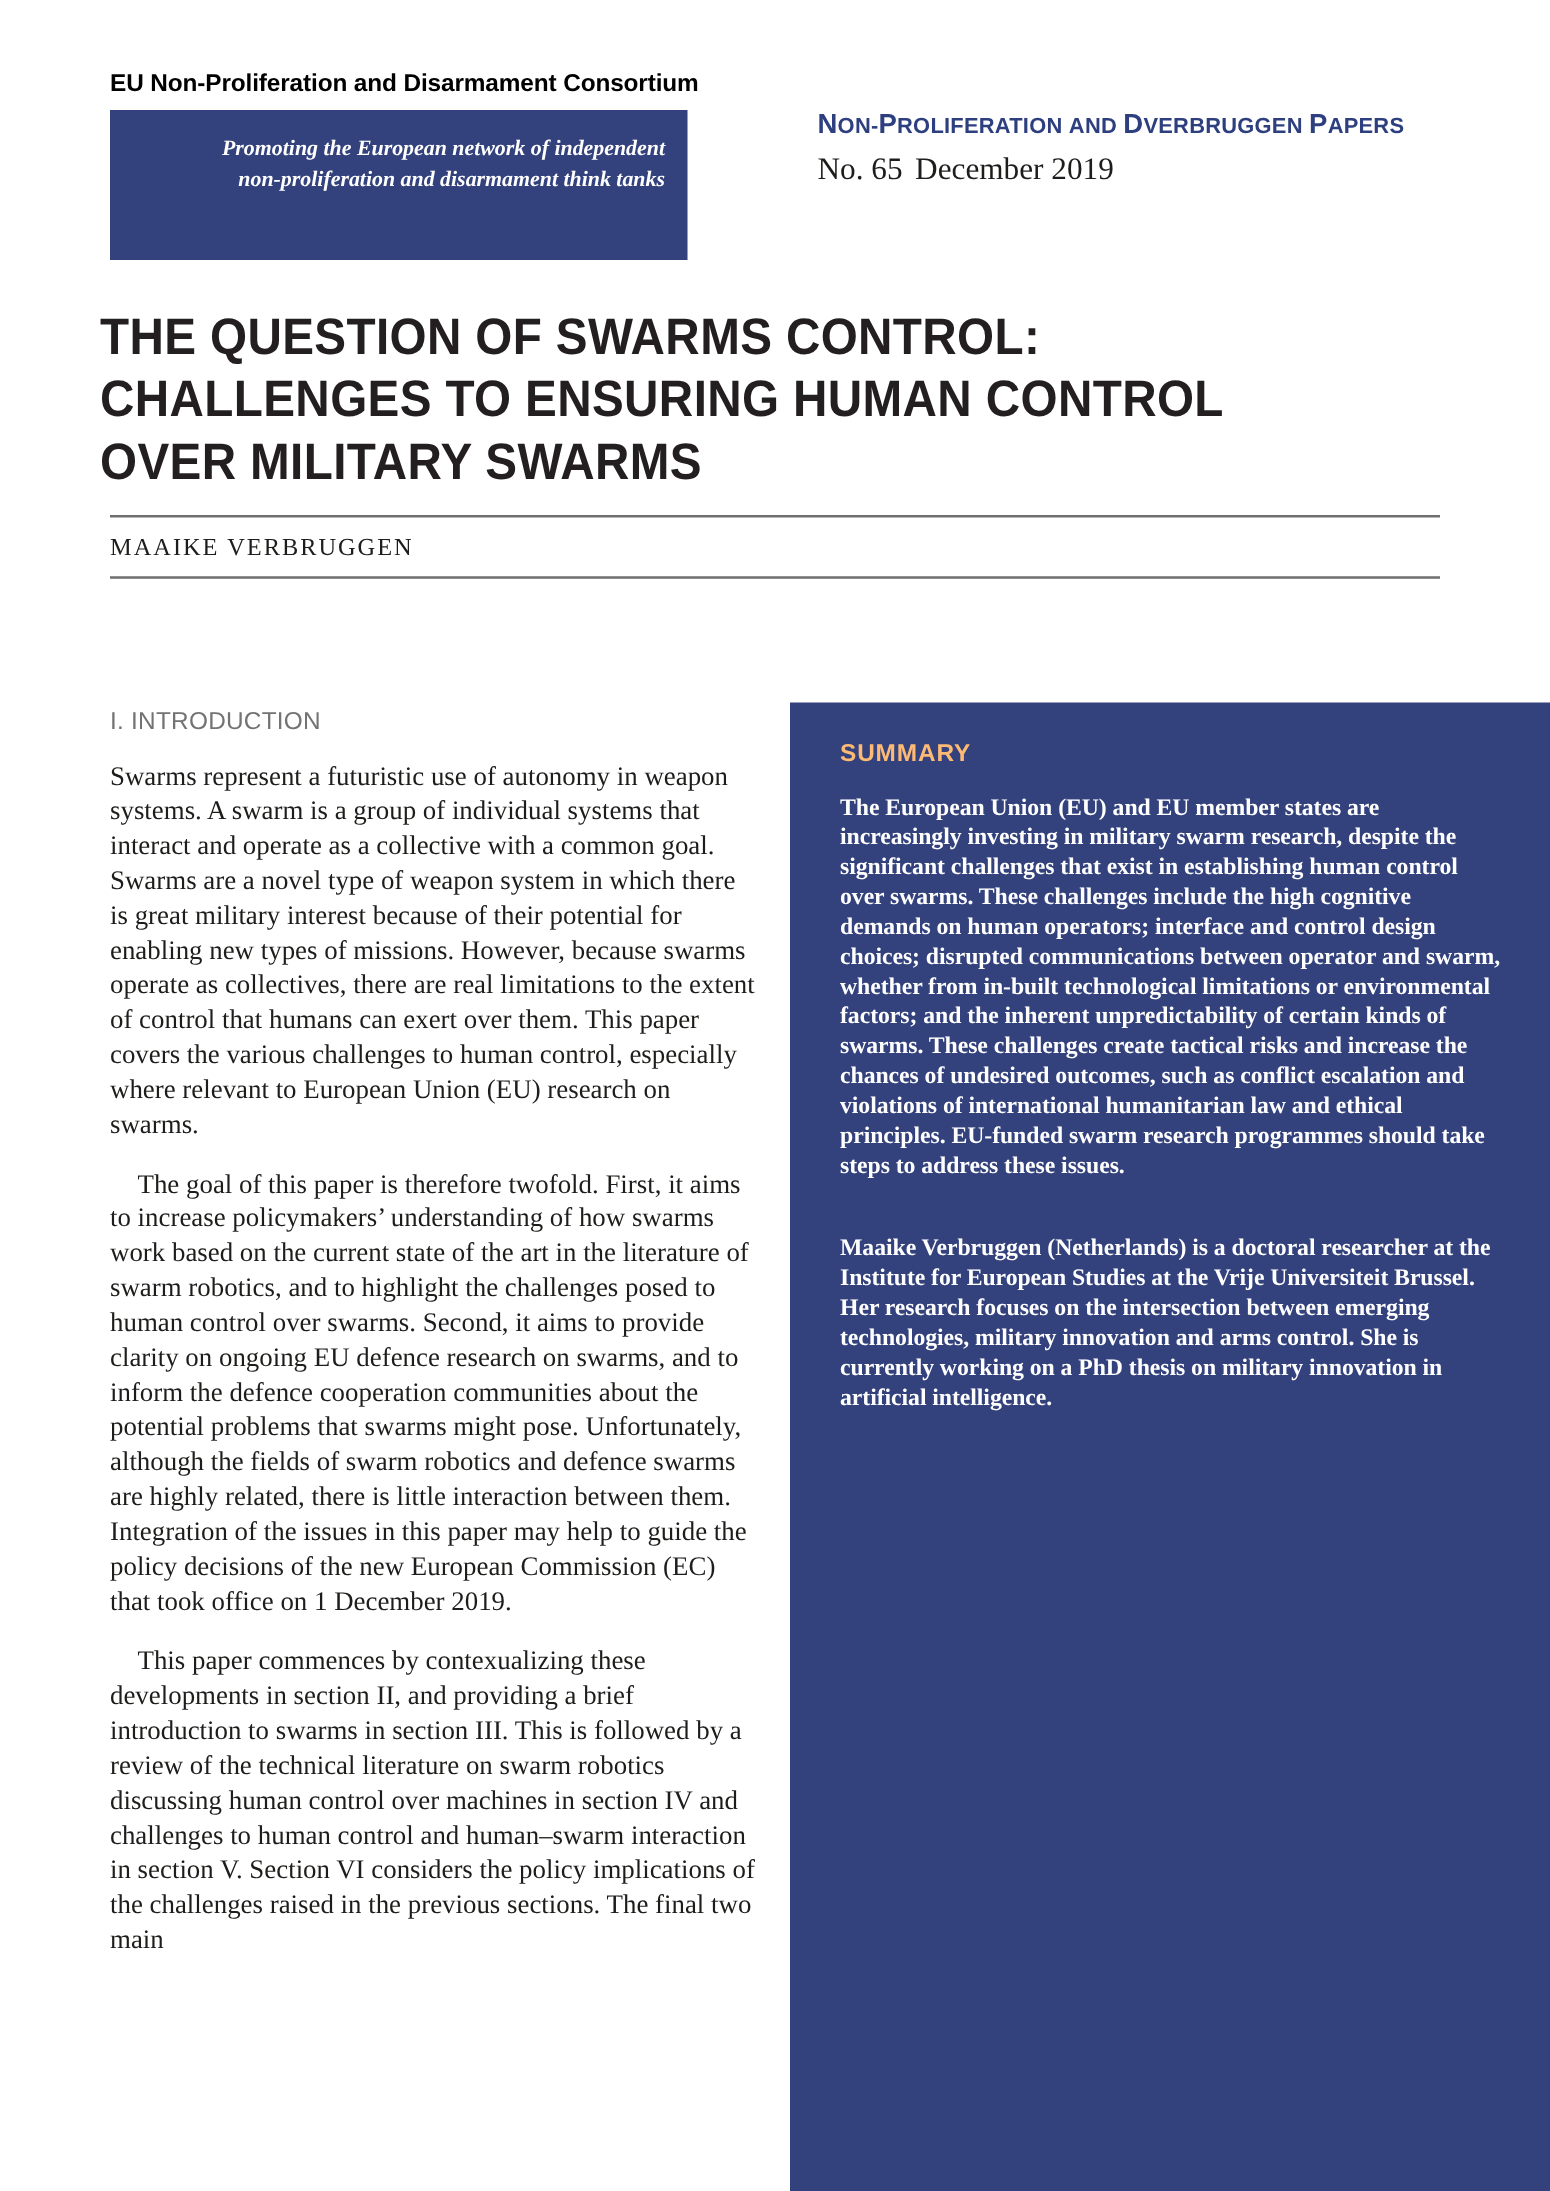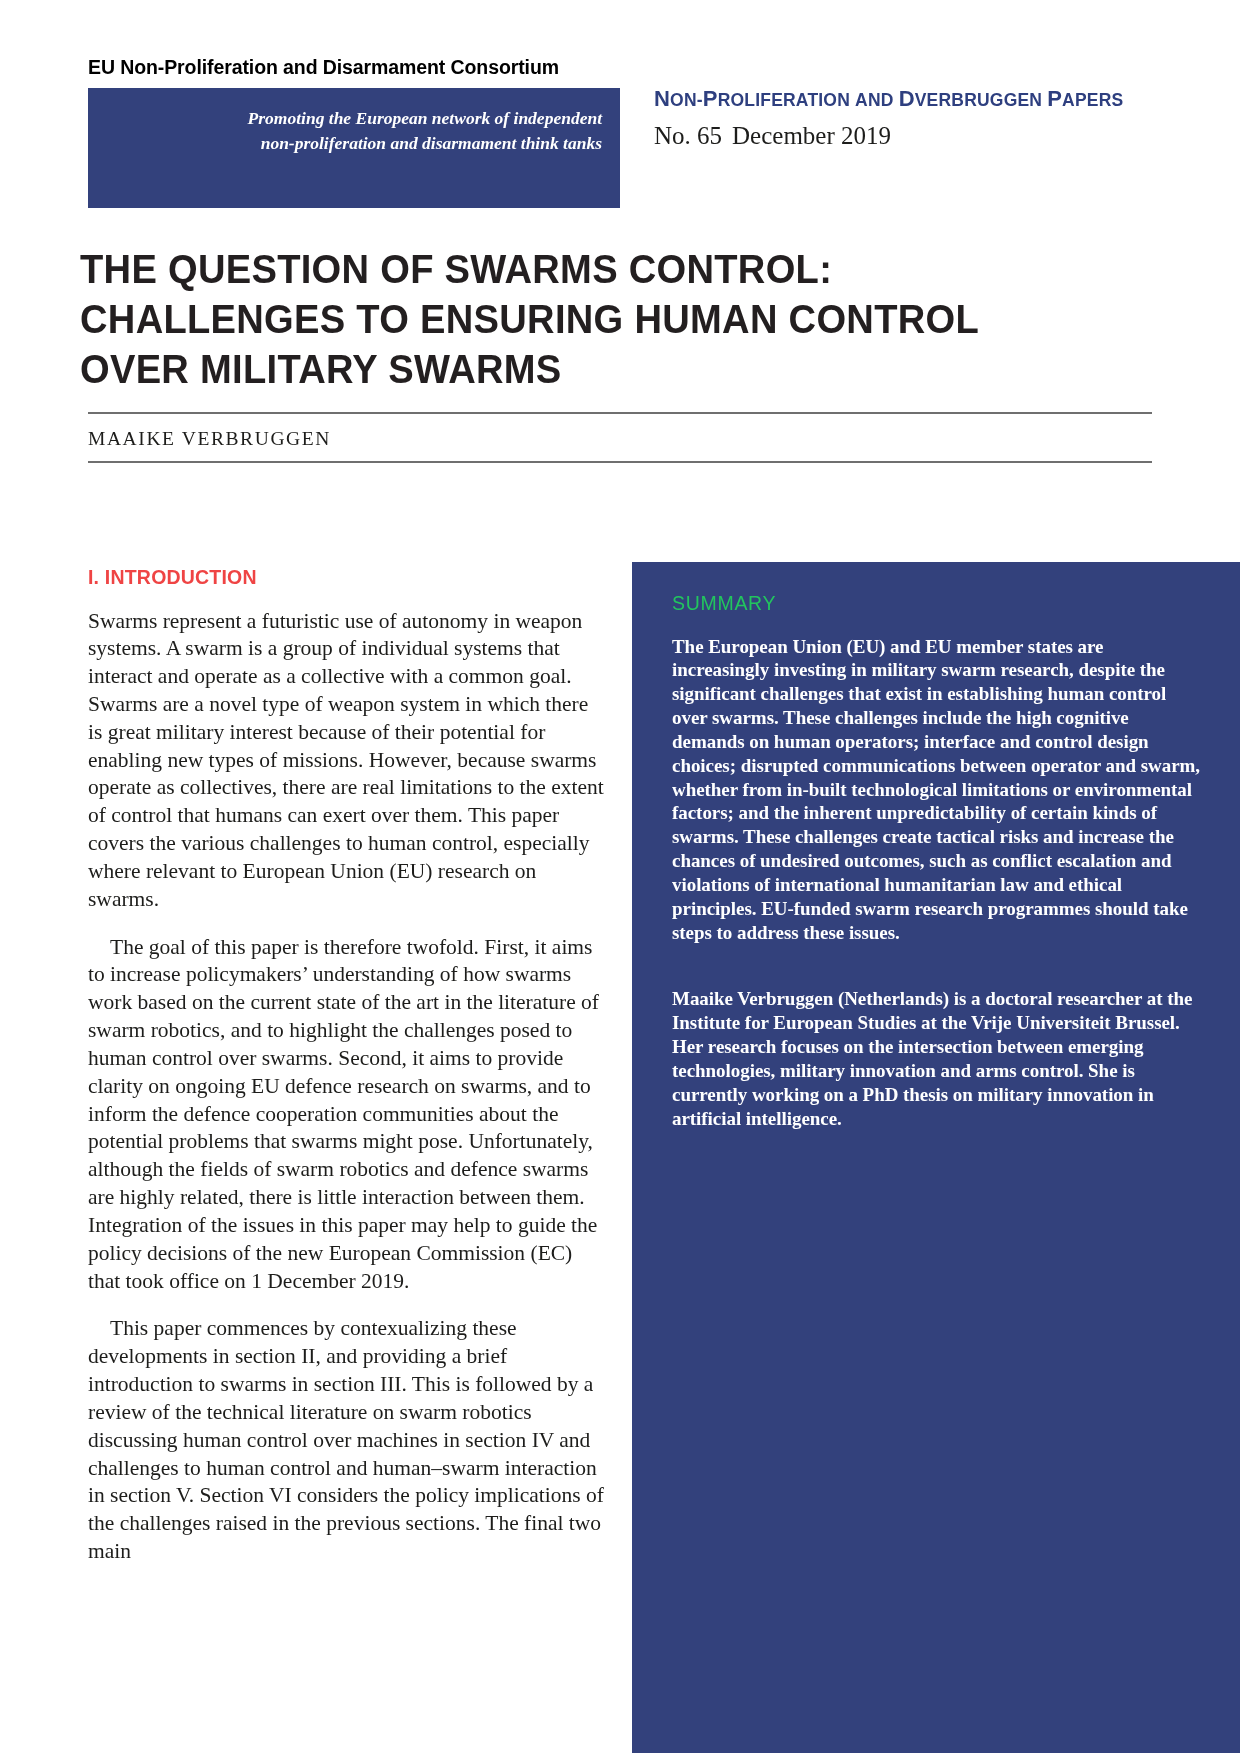--- a/index.html
+++ b/index.html
@@ -35,21 +35,21 @@
     letter-spacing: -0.1px;
     color: #000000;
     line-height: 1;
     white-space: nowrap;
   }
 
   .logo-box {
     position: absolute;
     left: 0;
     top: 30px;
-    width: 532px;
+    width: 462px;
     height: 120px;
     background: #33417c;
   }
 
   .logo-tagline {
     position: absolute;
     right: 18px;
     top: 18px;
     width: 420px;
     text-align: right;
@@ -131,24 +131,24 @@
   
   .left-col {
     position: absolute;
     left: 88px;
     top: 568px;
     width: 520px;
   }
 
   .section-heading {
     font-family: "Liberation Sans", sans-serif;
-    font-weight: bold;
+    font-weight: normal;
     font-size: 19.5px;
     letter-spacing: 0.2px;
-    color: #ef4444;
+    color: #737373;
     margin-bottom: 20px;
     line-height: 1;
   }
 
   .body-p {
     font-family: "Liberation Serif", serif;
     font-size: 21.5px;
     line-height: 1.295;
     color: #1d1d1b;
     text-align: left;
@@ -163,24 +163,24 @@
     left: 632px;
     top: 562px;
     width: 608px;
     height: 1191px;
     background: #33417c;
     padding: 32px 38px 0 40px;
   }
 
   .side-heading {
     font-family: "Liberation Sans", sans-serif;
-    font-weight: normal;
+    font-weight: bold;
     font-size: 19.5px;
     letter-spacing: 0.7px;
-    color: #22c55e;
+    color: #fdba74;
     line-height: 1;
     margin-bottom: 21px;
   }
 
   .side-p {
     font-family: "Liberation Serif", serif;
     font-weight: bold;
     font-size: 19px;
     line-height: 1.255;
     color: #ffffff;

